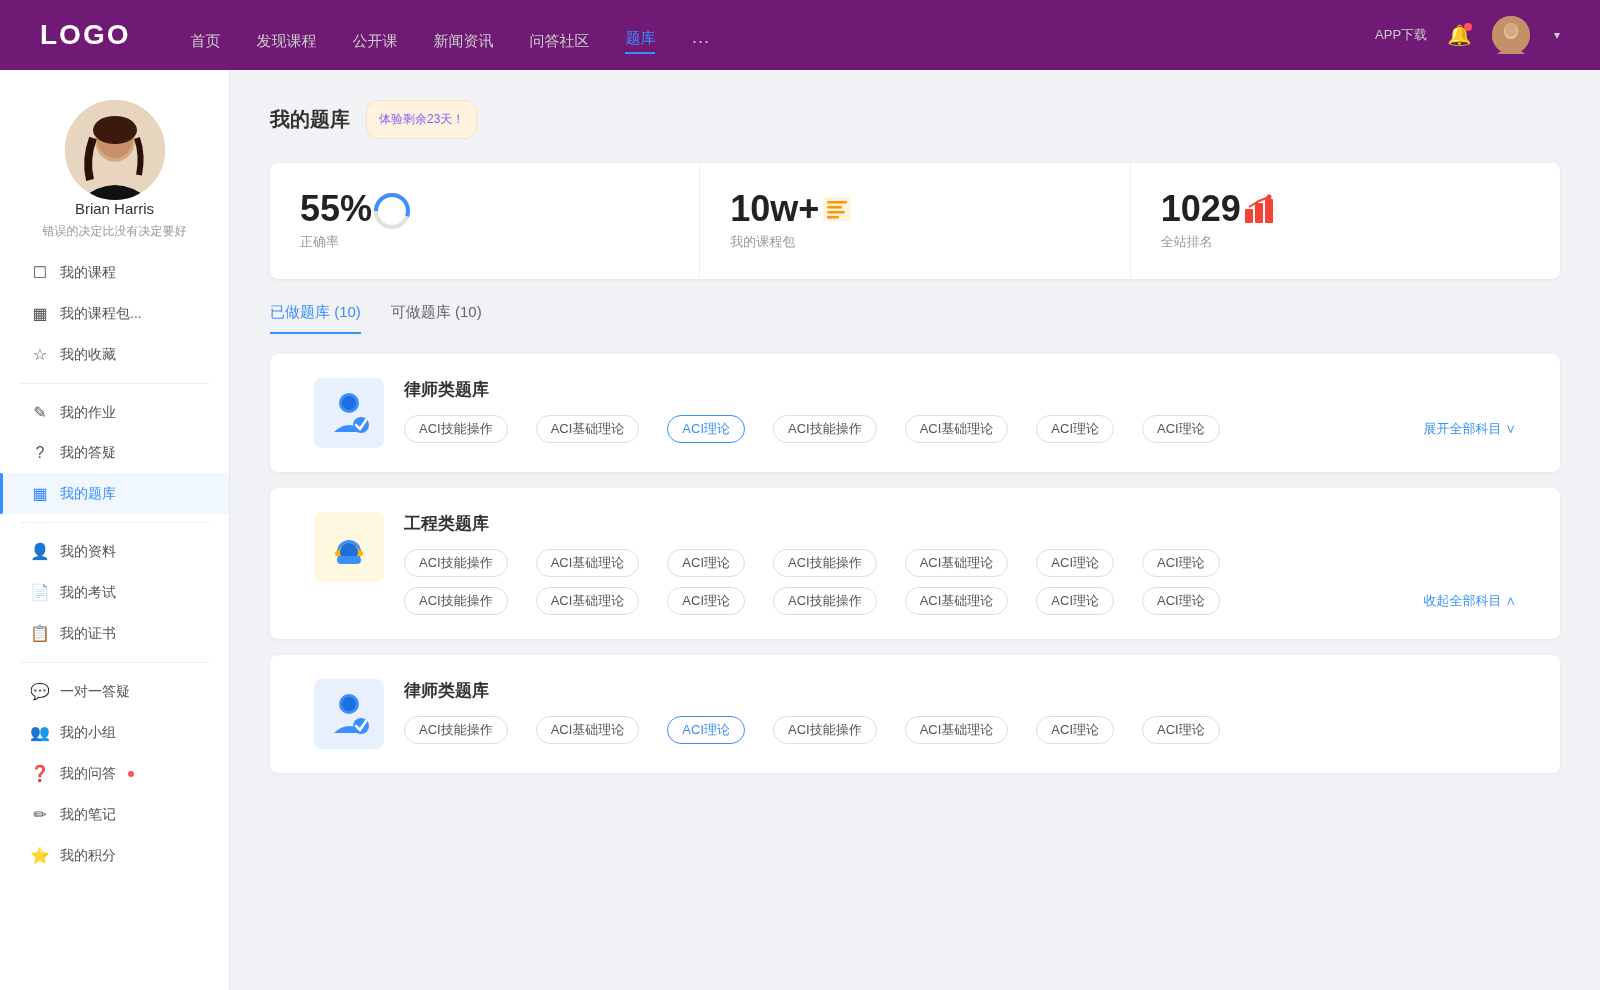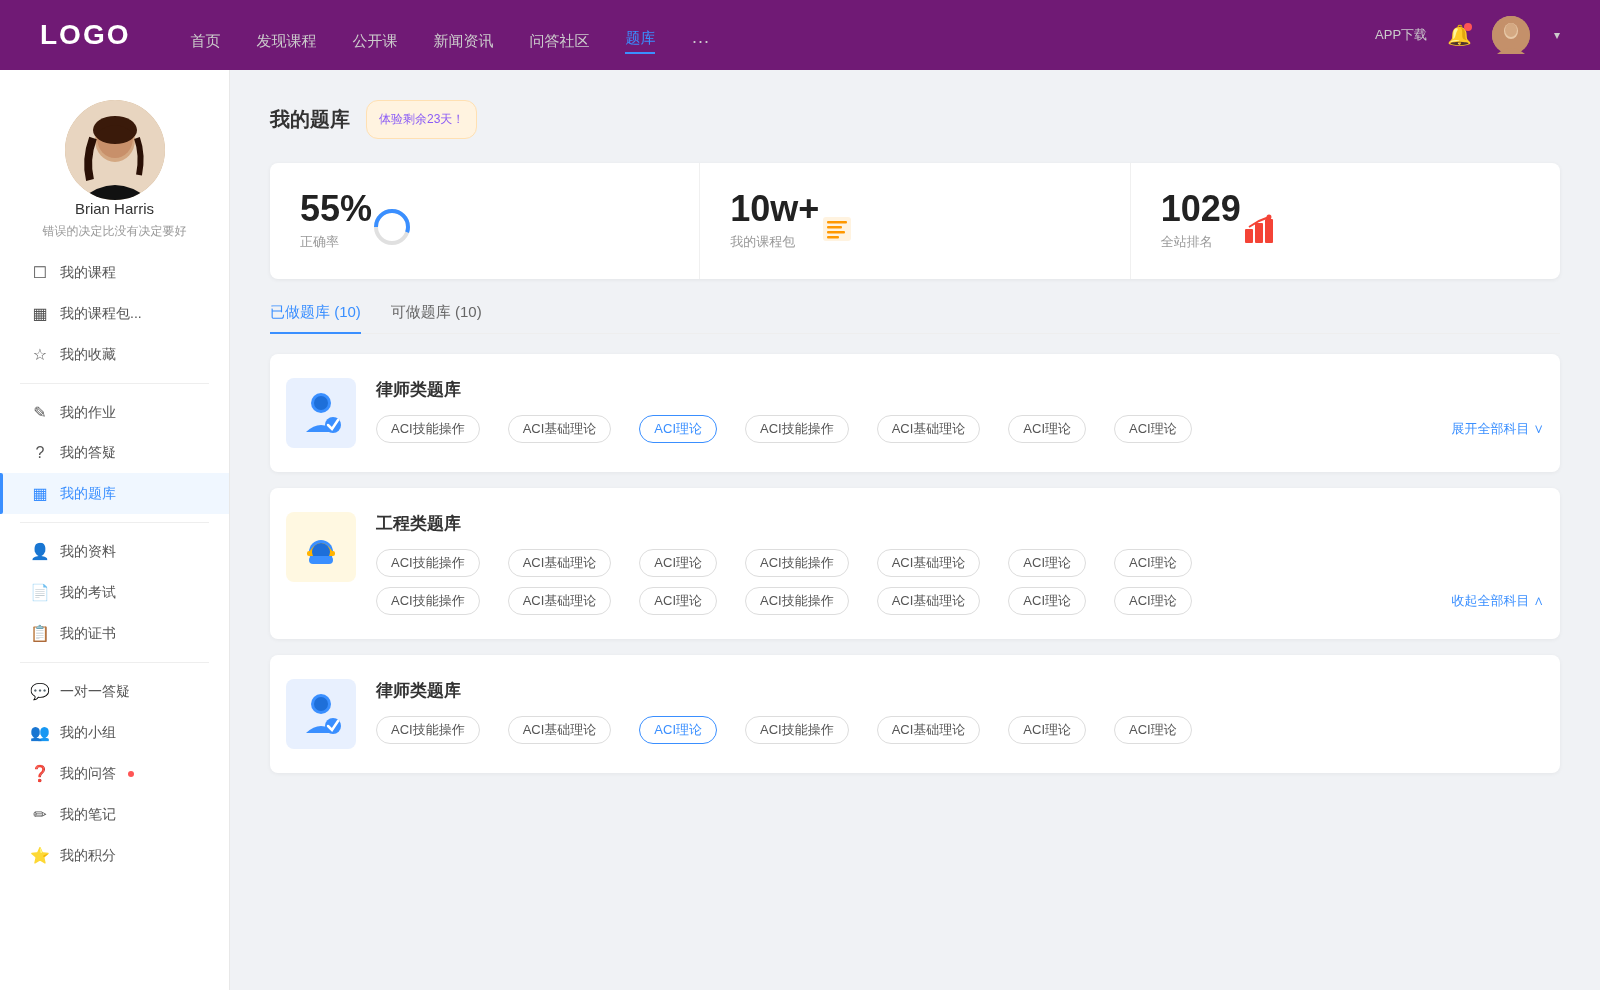--- a/index.html
+++ b/index.html
@@ -67,39 +67,39 @@
       background: #fff3e0; color: #8b5cf6; font-size: 12px; padding: 10px 12px;
       border-radius: 12px; border: 1px solid #ffe0b2;
     }
 
     
     .stats-row {
       display: flex; background: #fff; border-radius: 8px; margin-bottom: 24px;
       box-shadow: 0 1px 4px rgba(0,0,0,0.06);
     }
     .stat-item {
-      flex: 1; padding: 28px 30px; display: flex; align-items: flex-end; 
+      flex: 1; padding: 28px 30px; display: flex; align-items: flex-start; 
       border-right: 1px solid #f0f0f0;
     }
     .stat-item:last-child { border-right: none; }
     .stat-numbers { display: flex; flex-direction: column; }
     .stat-value { font-size: 36px; font-weight: 700; color: #222; line-height: 1; }
     .stat-label { font-size: 13px; color: #999; margin-top: 6px; }
 
     
     .tabs-row { display: flex; gap: 30px; margin-bottom: 20px; border-bottom: 1px solid #eee; padding-bottom: 0; }
     .tab {
       font-size: 15px; color: #666; cursor: pointer; padding-bottom: 10px;
       border-bottom: 2px solid transparent; margin-bottom: -1px;
     }
     .tab.active { color: #3a8fff; border-bottom: 2px solid #3a8fff; font-weight: 500; }
 
     
     .category-card {
-      background: #fff; border-radius: 8px; margin-bottom: 16px; padding: 24px 16px;
+      background: #fff; border-radius: 8px; margin-bottom: 16px; padding: 24px 44px;
       box-shadow: 0 1px 4px rgba(0,0,0,0.05);
     }
     .category-header { display: flex; align-items: flex-start; gap: 20px; }
     .category-icon-box {
       width: 70px; height: 70px; border-radius: 8px; background: #e8f0fe;
       display: flex; align-items: center; justify-content: center; flex-shrink: 0;
     }
     .category-body { flex: 1; }
     .category-title { font-size: 17px; font-weight: 600; color: #333; margin-bottom: 14px; }
     .tags-row { display: flex; flex-wrap: wrap; gap: 28px; align-items: center; }

